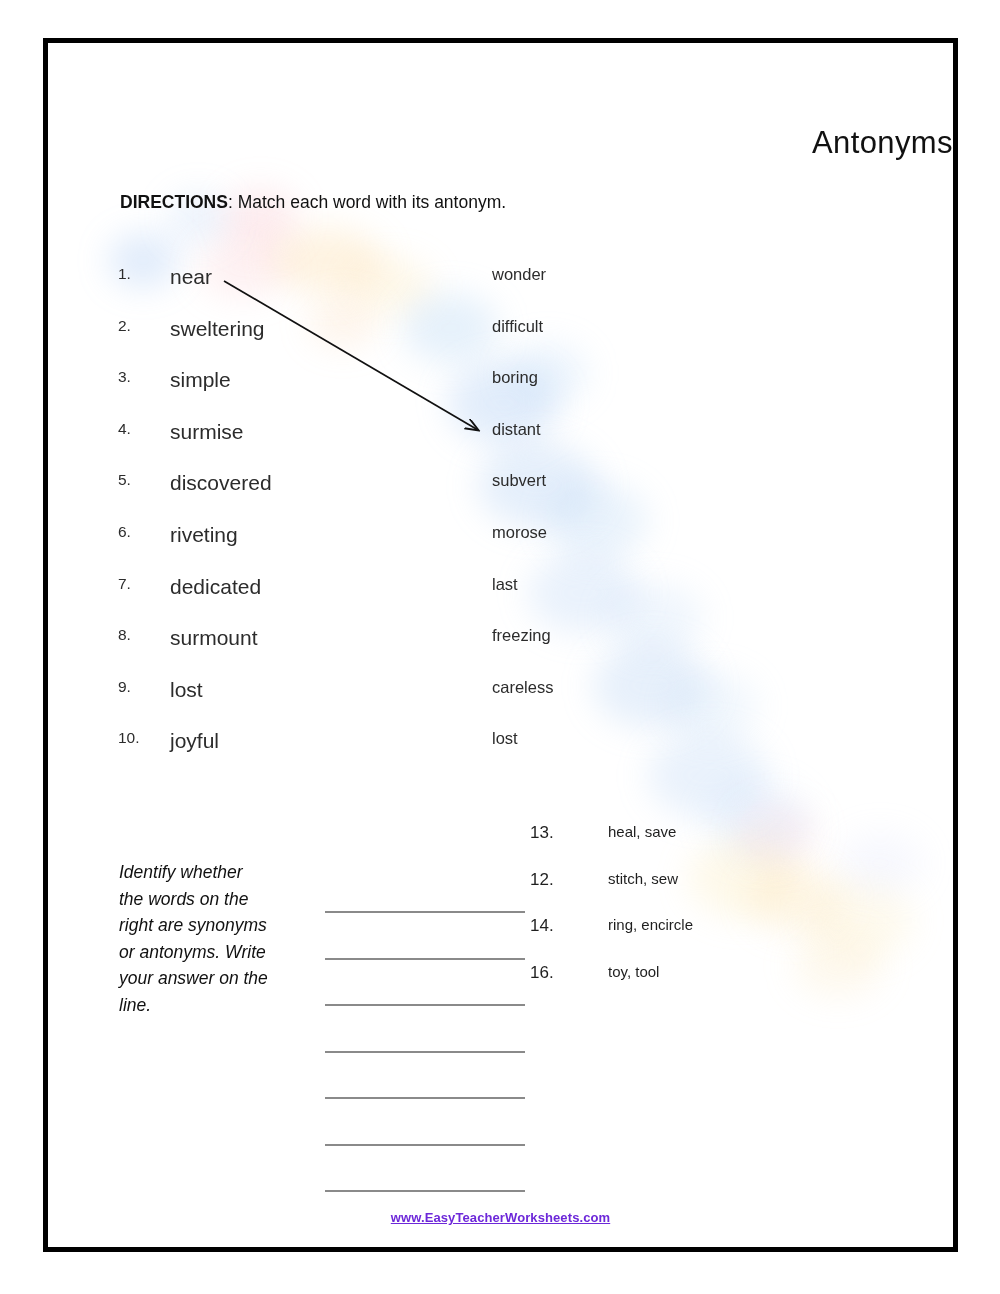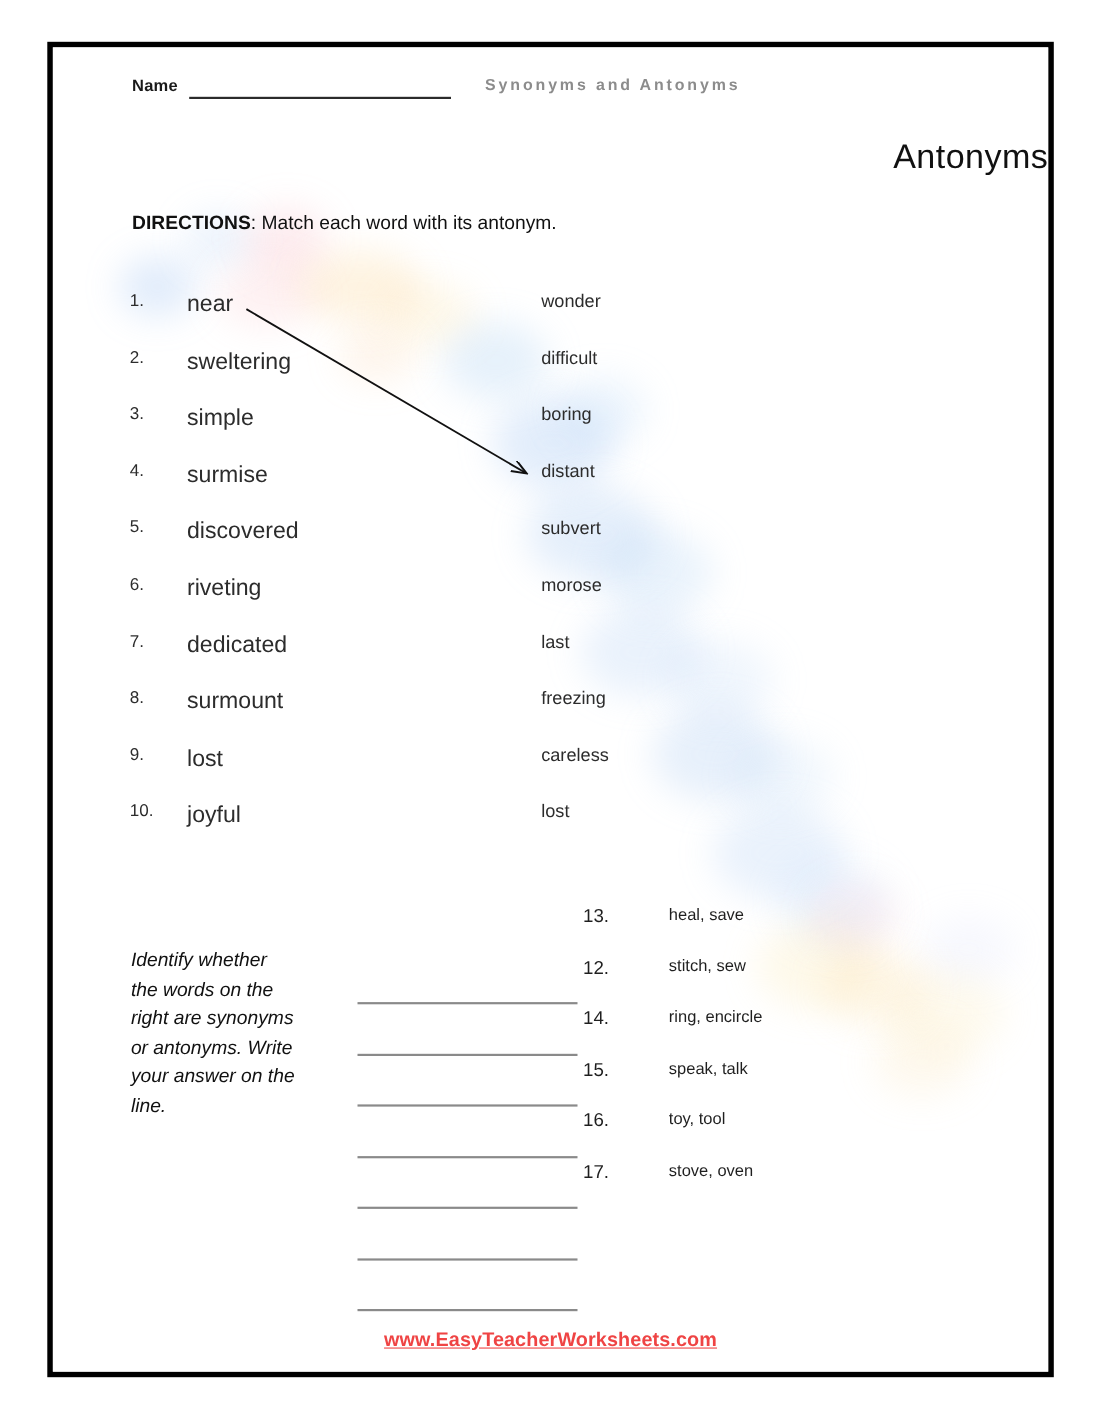--- a/index.html
+++ b/index.html
@@ -213,23 +213,23 @@
   
   #footer {
     position: absolute;
     left: 0;
     right: 0;
     top: 1165px;
     text-align: center;
     z-index: 2;
   }
   #footer-link {
-    font-size: 18px;
+    font-size: 13px;
     font-weight: bold;
-    color: #ef4444;
+    color: #6d28d9;
     text-decoration: underline;
     letter-spacing: 0.1px;
   }
 </style>
 </head>
 <body>
 
 <div id="page">
   <div id="sheet">
 
@@ -253,25 +253,20 @@
       <div class="blob" style="left:600px; top:690px; width:120px; height:85px; background:rgba(150,192,240,0.20);"></div>
       <div class="blob" style="left:660px; top:740px; width:100px; height:75px; background:rgba(180,212,247,0.18);"></div>
       <div class="blob" style="left:640px; top:795px; width:110px; height:80px; background:rgba(252,224,150,0.20);"></div>
       <div class="blob" style="left:700px; top:820px; width:95px;  height:70px; background:rgba(250,212,135,0.18);"></div>
       <div class="blob" style="left:690px; top:760px; width:80px;  height:60px; background:rgba(244,175,190,0.15);"></div>
       <div class="blob" style="left:760px; top:840px; width:105px; height:75px; background:rgba(252,226,160,0.18);"></div>
       <div class="blob" style="left:745px; top:890px; width:90px;  height:65px; background:rgba(250,218,148,0.15);"></div>
       <div class="blob" style="left:790px; top:790px; width:85px;  height:60px; background:rgba(200,210,245,0.15);"></div>
     </div>
 
-    <div id="header">
-      <span id="name-label">Name</span>
-      <span id="name-rule"></span>
-      <span id="sheet-subject">Synonyms and Antonyms</span>
-    </div>
 
     <div id="title">Antonyms</div>
 
     <div id="directions">
       <span class="bold">DIRECTIONS</span><span>: Match each word with its antonym.</span>
     </div>
 
     <div id="match-list">
         <div class="match-row">
           <span class="m-num">1.</span>
@@ -352,31 +347,23 @@
           </div>
           <div class="pair-row">
             <span class="p-num">12.</span>
             <span class="p-words">stitch, sew</span>
           </div>
           <div class="pair-row">
             <span class="p-num">14.</span>
             <span class="p-words">ring, encircle</span>
           </div>
           <div class="pair-row">
-            <span class="p-num">15.</span>
-            <span class="p-words">speak, talk</span>
-          </div>
-          <div class="pair-row">
             <span class="p-num">16.</span>
             <span class="p-words">toy, tool</span>
           </div>
-          <div class="pair-row">
-            <span class="p-num">17.</span>
-            <span class="p-words">stove, oven</span>
-          </div>
         </div>
     </div>
 
     <div id="footer">
       <span id="footer-link">www.EasyTeacherWorksheets.com</span>
     </div>
 
   </div>
 </div>
 

